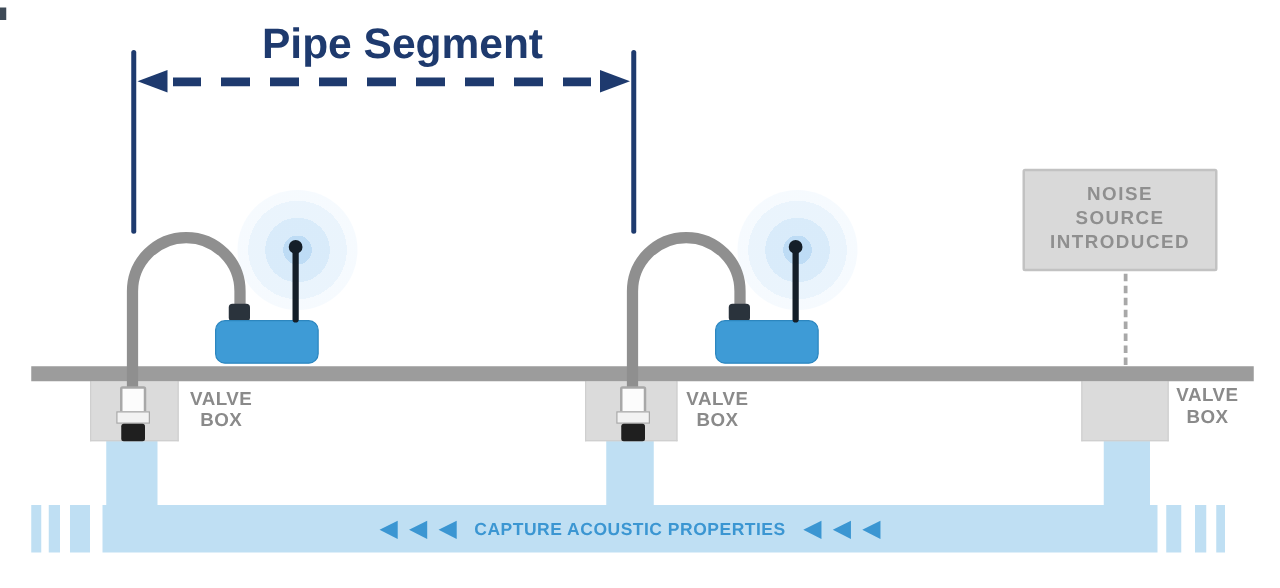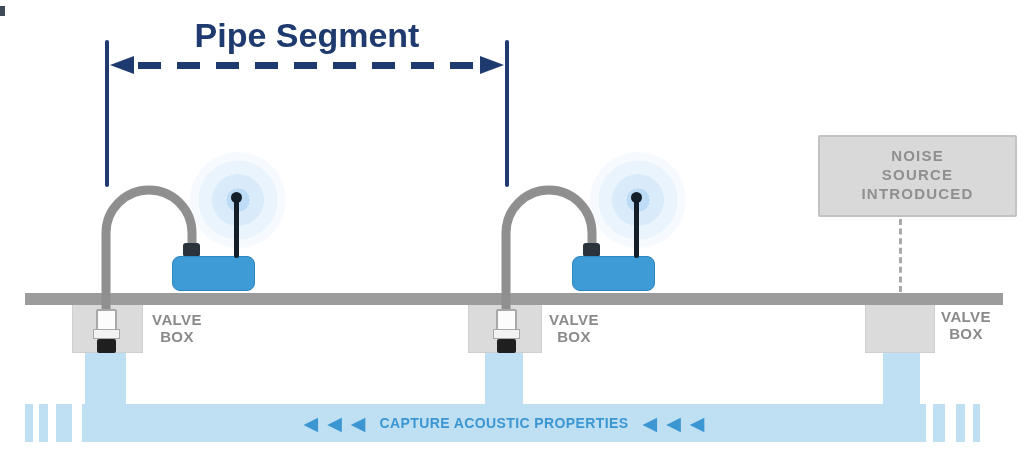--- a/index.html
+++ b/index.html
@@ -14,21 +14,21 @@
   }
   html,body{margin:0;padding:0;background:#ffffff;}
   .stage{
     position:relative;width:1024px;height:470px;background:#ffffff;
     overflow:hidden;font-family:"Liberation Sans",sans-serif;
   }
   .abs{position:absolute;}
 
   
   .title{
-    left:105px;top:16px;width:404px;text-align:center;
+    left:120px;top:16px;width:404px;text-align:center;
     font-size:34px;font-weight:bold;color:var(--navy);letter-spacing:0px;z-index:6;
   }
   .bracket{width:4px;background:var(--navy);border-radius:2px;z-index:6;}
   .bracket.left{left:105px;top:40px;height:147px;}
   .bracket.right{left:505px;top:40px;height:147px;}
   .dash-line{
     left:138px;top:62px;width:342px;height:7px;z-index:6;
     background:repeating-linear-gradient(90deg,var(--navy) 0 23px,transparent 23px 39px);
   }
   .tri{width:0;height:0;z-index:6;}
@@ -84,21 +84,21 @@
   .conn-cap{width:19px;height:14px;background:#1F1F1F;border-radius:2px;z-index:6;}
   .c1 .conn-body{left:96px;top:309px;}
   .c1 .conn-collar{left:93px;top:329px;}
   .c1 .conn-cap{left:97px;top:339px;}
   .c2 .conn-body{left:496px;top:309px;}
   .c2 .conn-collar{left:493px;top:329px;}
   .c2 .conn-cap{left:497px;top:339px;}
 
   
   .noise-box{
-    left:818px;top:135px;width:199px;height:82px;background:#D9D9D9;
+    left:818px;top:135px;width:156px;height:82px;background:#D9D9D9;
     border:2px solid #C2C2C2;border-radius:2px;box-sizing:border-box;z-index:5;
   }
   .noise-label{
     width:100%;margin-top:9px;text-align:center;font-size:15px;font-weight:bold;
     color:#8F8F8F;line-height:19px;letter-spacing:1.2px;white-space:pre-line;
   }
   .noise-drop{left:899px;top:219px;height:73px;width:0;border-left:3px dashed #A8A8A8;z-index:3;}
 
   
   .pipe{background:var(--pipe-blue);z-index:1;}

